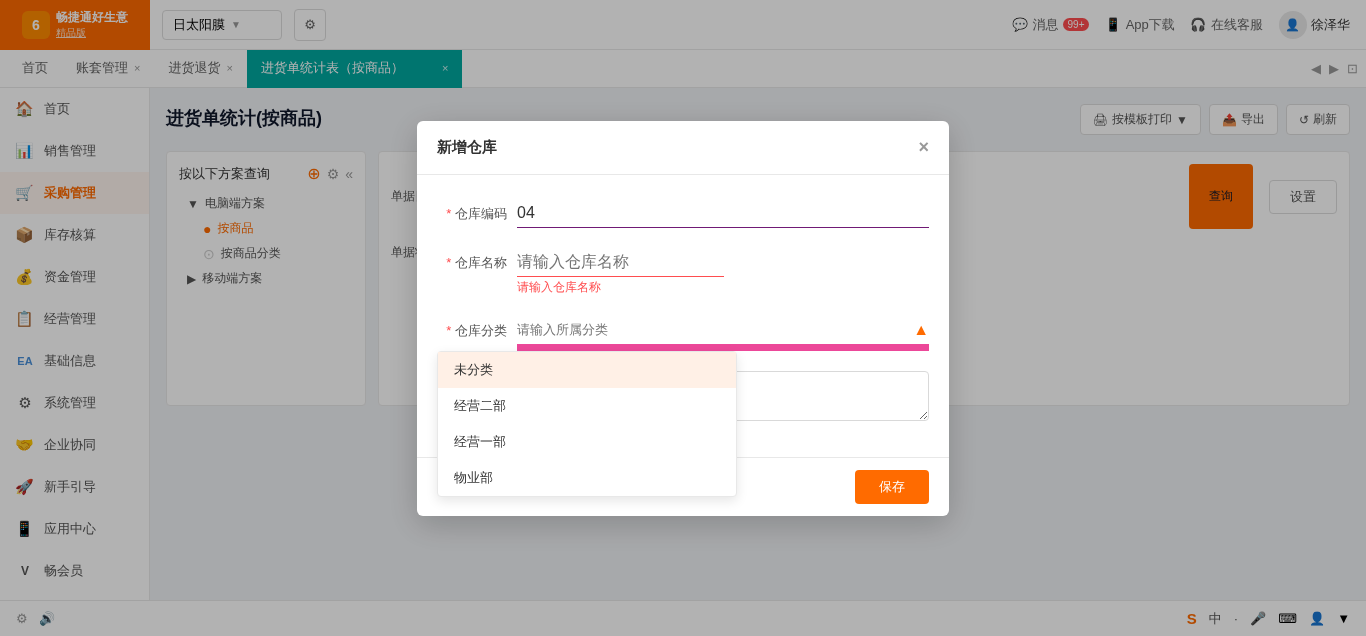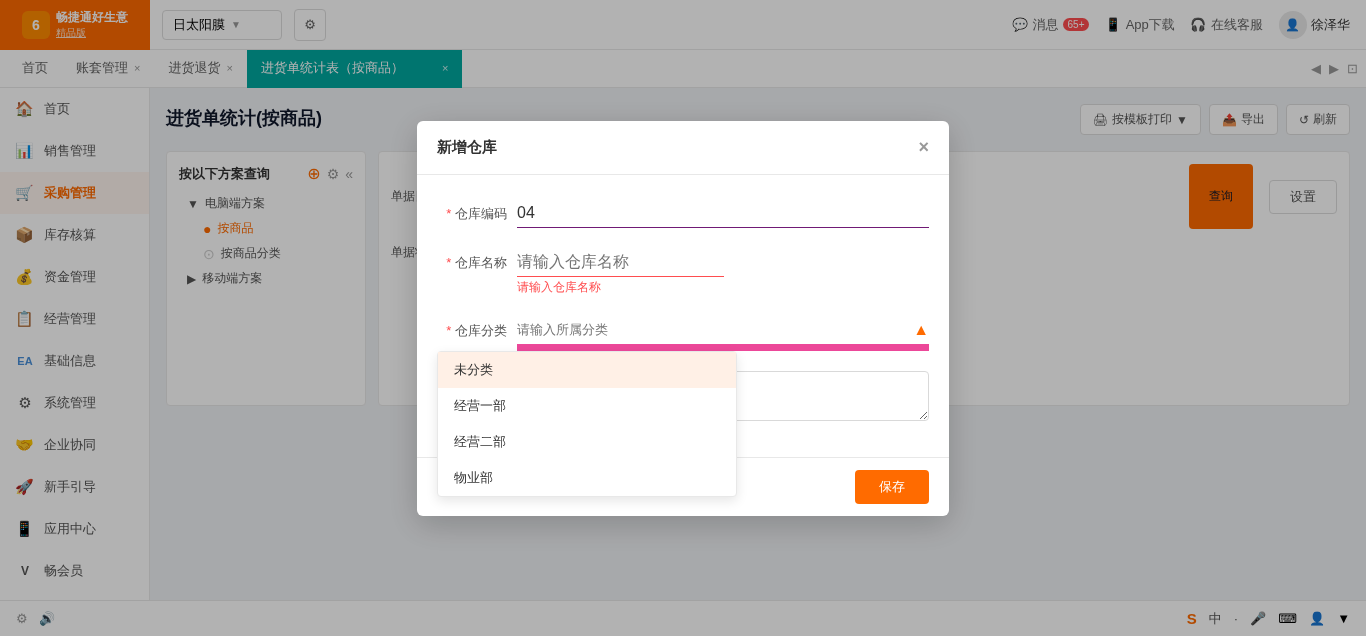--- a/index.html
+++ b/index.html
@@ -187,21 +187,21 @@
 
   <div class="gear-btn">
     <span>⚙</span>
   </div>
 
 
   <div class="header-right">
     <div class="msg-area">
       <span>💬</span>
       <span>消息</span>
-      <span class="badge-plus">65+</span>
+      <span class="badge-plus">99+</span>
     </div>
     <div class="app-area">
       <span>📱</span>
       <span>App下载</span>
     </div>
     <div class="service-area">
       <span>🎧</span>
       <span>在线客服</span>
     </div>
     <div class="user-area">
@@ -309,21 +309,21 @@
           <span>↺</span>
           <span>刷新</span>
         </button>
       </div>
     </div>
 
     <div style="display:flex; gap:12px;">
 
       <div style="width:200px; background:#fff; border-radius:4px; border:1px solid #e8e8e8; padding:12px;">
         <div style="display:flex; align-items:center; justify-content:space-between; margin-bottom:8px;">
-          <span style="font-size:13px; color:#333; font-weight:bold;">按以下方案查询</span>
+          <span style="font-size:13px; color:#333; font-weight:normal;">按以下方案查询</span>
           <div style="display:flex; gap:6px; align-items:center;">
             <span style="cursor:pointer; color:#ff6b00; font-size:16px;">⊕</span>
             <span style="cursor:pointer; color:#999; font-size:14px;">⚙</span>
             <span style="cursor:pointer; color:#999; font-size:14px;">«</span>
           </div>
         </div>
         <div class="scheme-tree">
           <div class="tree-node">
             <span style="color:#555;">▼</span>
             <span>电脑端方案</span>
@@ -424,22 +424,22 @@
           <span class="required-star">*</span>
           <span>仓库分类</span>
         </div>
         <div class="dropdown-wrapper">
           <div class="dropdown-input-row">
             <input type="text" class="dropdown-input" placeholder="请输入所属分类" style="">
             <span class="dropdown-chevron">▲</span>
           </div>
           <div class="dropdown-list">
             <div class="dropdown-item highlighted">未分类</div>
+            <div class="dropdown-item">经营二部</div>
             <div class="dropdown-item">经营一部</div>
-            <div class="dropdown-item">经营二部</div>
             <div class="dropdown-item">物业部</div>
           </div>
         </div>
       </div>
 
       <div class="form-row">
         <div class="form-label">备注</div>
         <textarea class="form-textarea" style="min-height: 50px;"></textarea>
       </div>
     </div>

